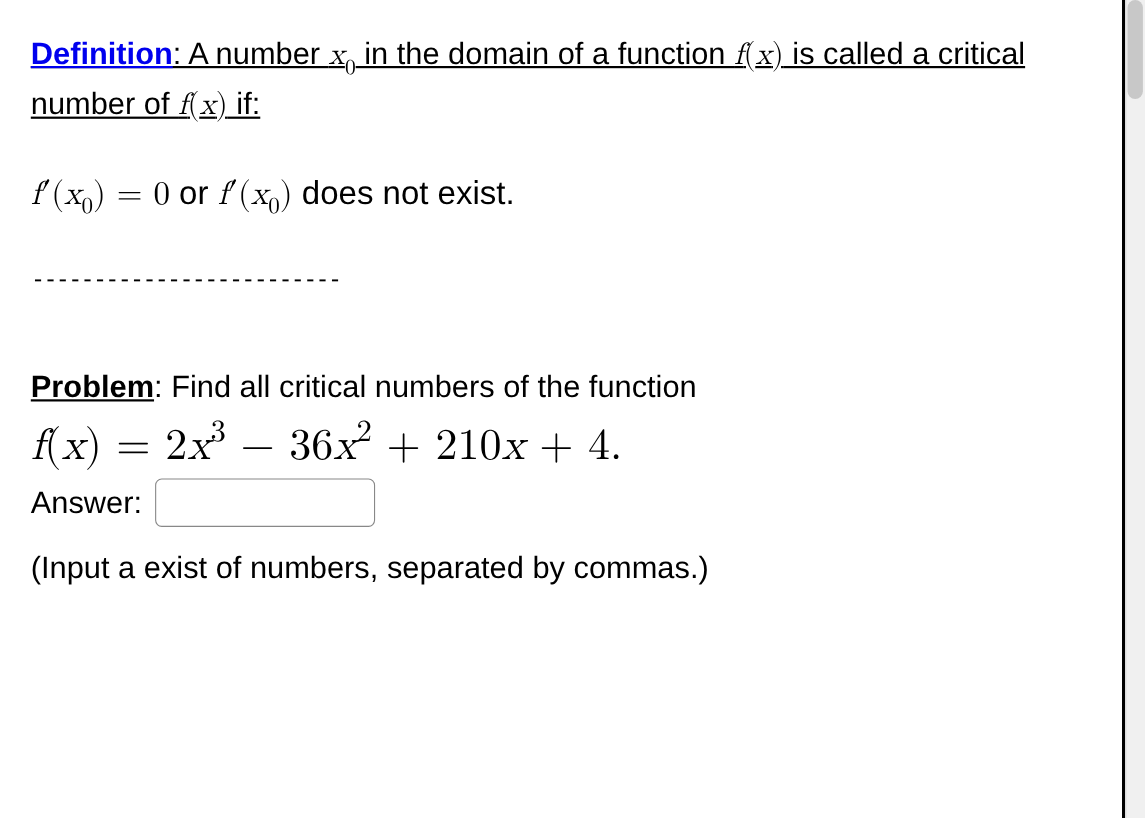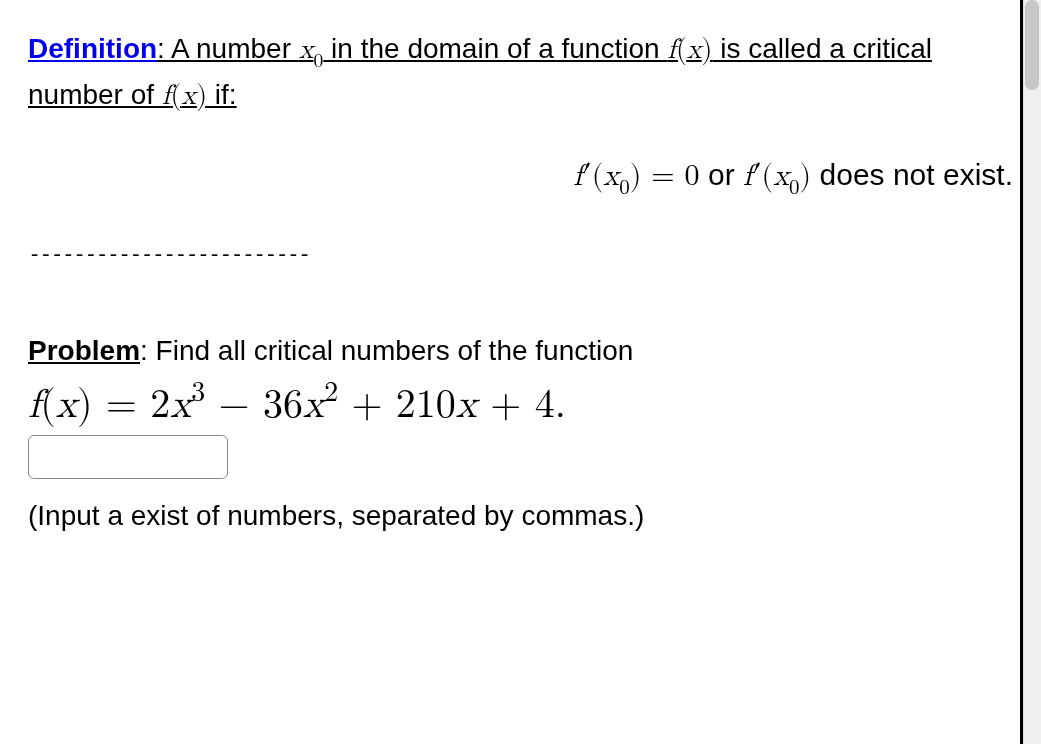--- a/index.html
+++ b/index.html
@@ -43,21 +43,21 @@
       font-size: 0.7em;
       vertical-align: super;
       position: relative;
       top: -0.05em;
     }
     .def-block {
       margin-bottom: 36px;
       text-decoration: underline;
     }
     .centered-eq {
-      text-align: right;
+      text-align: left;
       margin: 24px 0 36px 0;
       font-size: 30px;
     }
     .dashes {
       margin-bottom: 60px;
       font-family: monospace;
       letter-spacing: -2px;
       font-size: 22px;
     }
     .problem-header {
@@ -127,20 +127,21 @@
   <div class="dashes">-------------------------</div>
 
   <div class="problem-block">
     <span class="problem-header">Problem</span><span>: Find all critical numbers of the function </span><br>
     <span class="math" style="font-size:40px;">
       <span>f</span><span class="math-roman">(</span><span>x</span><span class="math-roman">)</span><span class="math-roman"> = 2</span><span>x</span><span class="sup math-roman">3</span><span class="math-roman"> − 36</span><span>x</span><span class="sup math-roman">2</span><span class="math-roman"> + 210</span><span>x</span><span class="math-roman"> + 4.</span>
     </span>
   </div>
 
   <div class="answer-row">
+    <span>Answer:</span>
     <input type="text" class="answer-input" value="" style="">
   </div>
 
   <div class="note">(Input a exist of numbers, separated by commas.)</div>
 
 </div>
 
 <div class="right-border"></div>
 <div class="scrollbar-track">
   <div class="scrollbar-thumb"></div>

